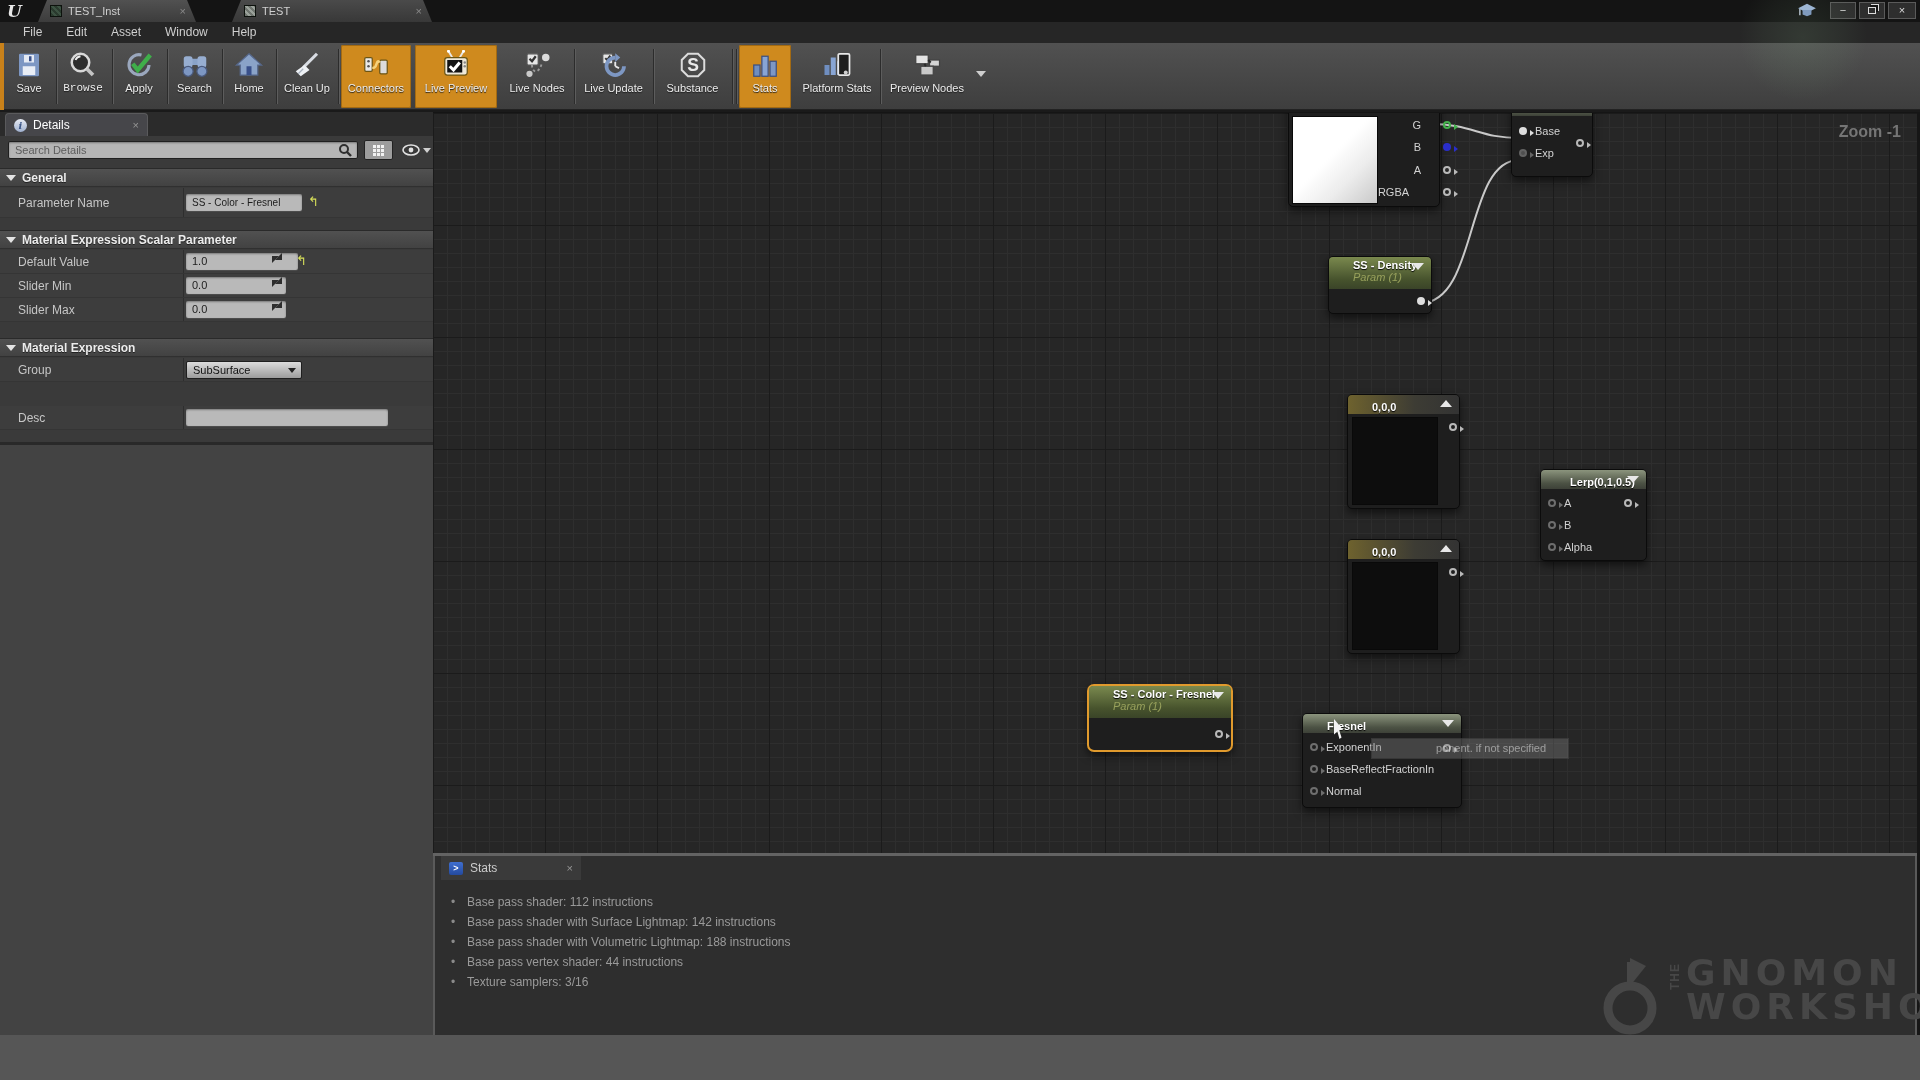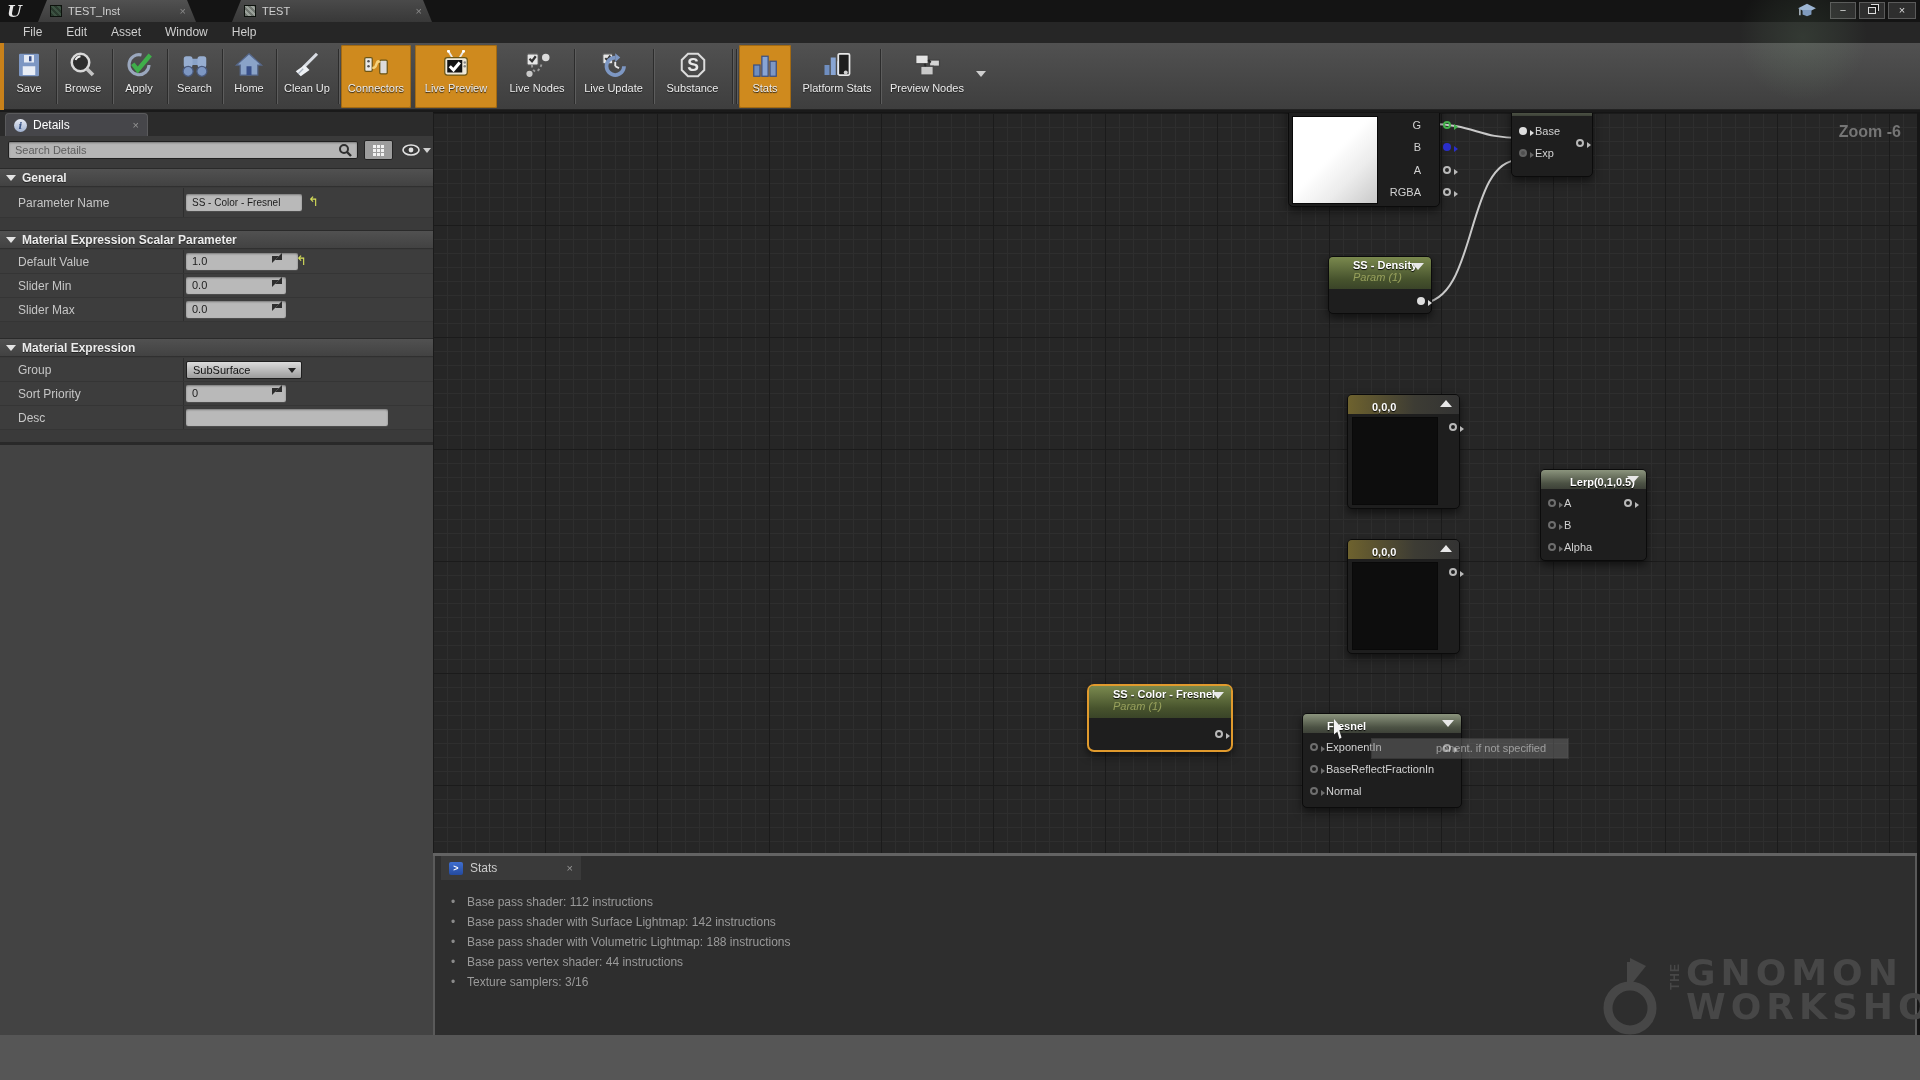--- a/index.html
+++ b/index.html
@@ -198,21 +198,21 @@
       <svg width="30" height="30" viewBox="0 0 24 24">
           <rect x="4" y="3" width="16" height="18" rx="1" fill="#7d97c3"></rect>
           <rect x="8" y="4" width="8" height="6" fill="#e4eaf4"></rect>
           <rect x="12" y="5" width="2" height="4" fill="#39508a"></rect>
           <rect x="7" y="13" width="10" height="7" fill="#e9eef6"></rect>
         </svg>
       </span>
     <span class="tlabel">Save</span>
   </div>
   <div class="tdiv" style="left:56px;"></div>
-  <div class="tbtn" style="left:58px; width:50px;">
+  <div class="tbtn" style="left:58px; width:50px;font-family:Liberation Mono, monospace;">
     <span class="ticon">
       <svg width="30" height="30" viewBox="0 0 24 24">
           <circle cx="10" cy="10" r="7" fill="#2c2c2c" stroke="#d8d8d8" stroke-width="2"></circle>
           <path d="M6,8 A5,5 0 0 1 10,5" stroke="#eee" stroke-width="1.5" fill="none"></path>
           <line x1="15" y1="15" x2="20" y2="20" stroke="#c4c4c4" stroke-width="3"></line>
         </svg>
       </span>
     <span class="tlabel">Browse</span>
   </div>
   <div class="tdiv" style="left:112px;"></div>
@@ -440,37 +440,31 @@
     <span class="stitle">Material Expression</span>
   </div>
   <div class="drow" style="top:222px;">
     <div class="col-div"></div>
     <span class="dlabel">Group</span>
     <div class="dropdown">
       <span>SubSurface</span>
       <span class="dd-caret"></span>
     </div>
   </div>
-  <div class="drow" style="top:246px;">
-    <div class="col-div"></div>
-    <span class="dlabel">Sort Priority</span>
-    <div class="vb" style="width:100px;">0</div>
-    <span class="spin" style="left:272px;"></span>
-  </div>
   <div class="drow" style="top:270px;">
     <div class="col-div"></div>
     <span class="dlabel">Desc</span>
     <input class="vb" style="width: 202px; border: none;" type="text" value="">
   </div>
 </div>
 <div id="details-splitter"></div>
 <div id="left-filler"></div>
 
 <div id="graph">
-  <span id="zoom-label">Zoom -6</span>
+  <span id="zoom-label">Zoom -1</span>
 
   <svg id="wires" width="1484" height="741">
     <path d="M 997,11 C 1040,11 1046,25 1086,25" stroke="#c9c9c9" stroke-width="2" fill="none"></path>
     <path d="M 988,190 C 1045,190 1032,47 1086,47" stroke="#c9c9c9" stroke-width="2" fill="none"></path>
   </svg>
 
   <div class="node" style="left:855px; top:-24px; width:152px; height:118px;">
     <div class="preview" style="left:3px; top:26px; width:86px; height:88px;
          background:linear-gradient(135deg,#ffffff 45%,#ececec 70%,#c9c9c9 100%);"></div>
     <div class="prow" style="position:absolute; left:92px; top:24px; width:56px; justify-content:flex-end; gap:6px; padding-right:16px;">
@@ -478,21 +472,21 @@
       <span class="pin green outpin" style="right:-14px; position:absolute;"></span>
     </div>
     <div class="prow" style="position:absolute; left:92px; top:46px; width:56px; justify-content:flex-end; gap:6px; padding-right:16px;">
       <span>B</span>
       <span class="pin blue outpin" style="right:-14px; position:absolute;"></span>
     </div>
     <div class="prow" style="position:absolute; left:92px; top:69px; width:56px; justify-content:flex-end; gap:6px; padding-right:16px;">
       <span>A</span>
       <span class="pin outpin" style="right:-14px; position:absolute;"></span>
     </div>
-    <div class="prow" style="position:absolute; left:70px; top:91px; width:78px; justify-content:flex-end; gap:6px; padding-right:16px;">
+    <div class="prow" style="position:absolute; left:70px; top:91px; width:78px; justify-content:center; gap:6px; padding-right:16px;">
       <span>RGBA</span>
       <span class="pin outpin" style="right:-14px; position:absolute;"></span>
     </div>
   </div>
 
   <div class="node" style="left:1078px; top:-8px; width:82px; height:72px;">
     <div class="nhdr hdr-graygreen" style="height:10px; overflow:hidden;">
       
     </div>
     <div class="prow" style="margin-top:4px;">

